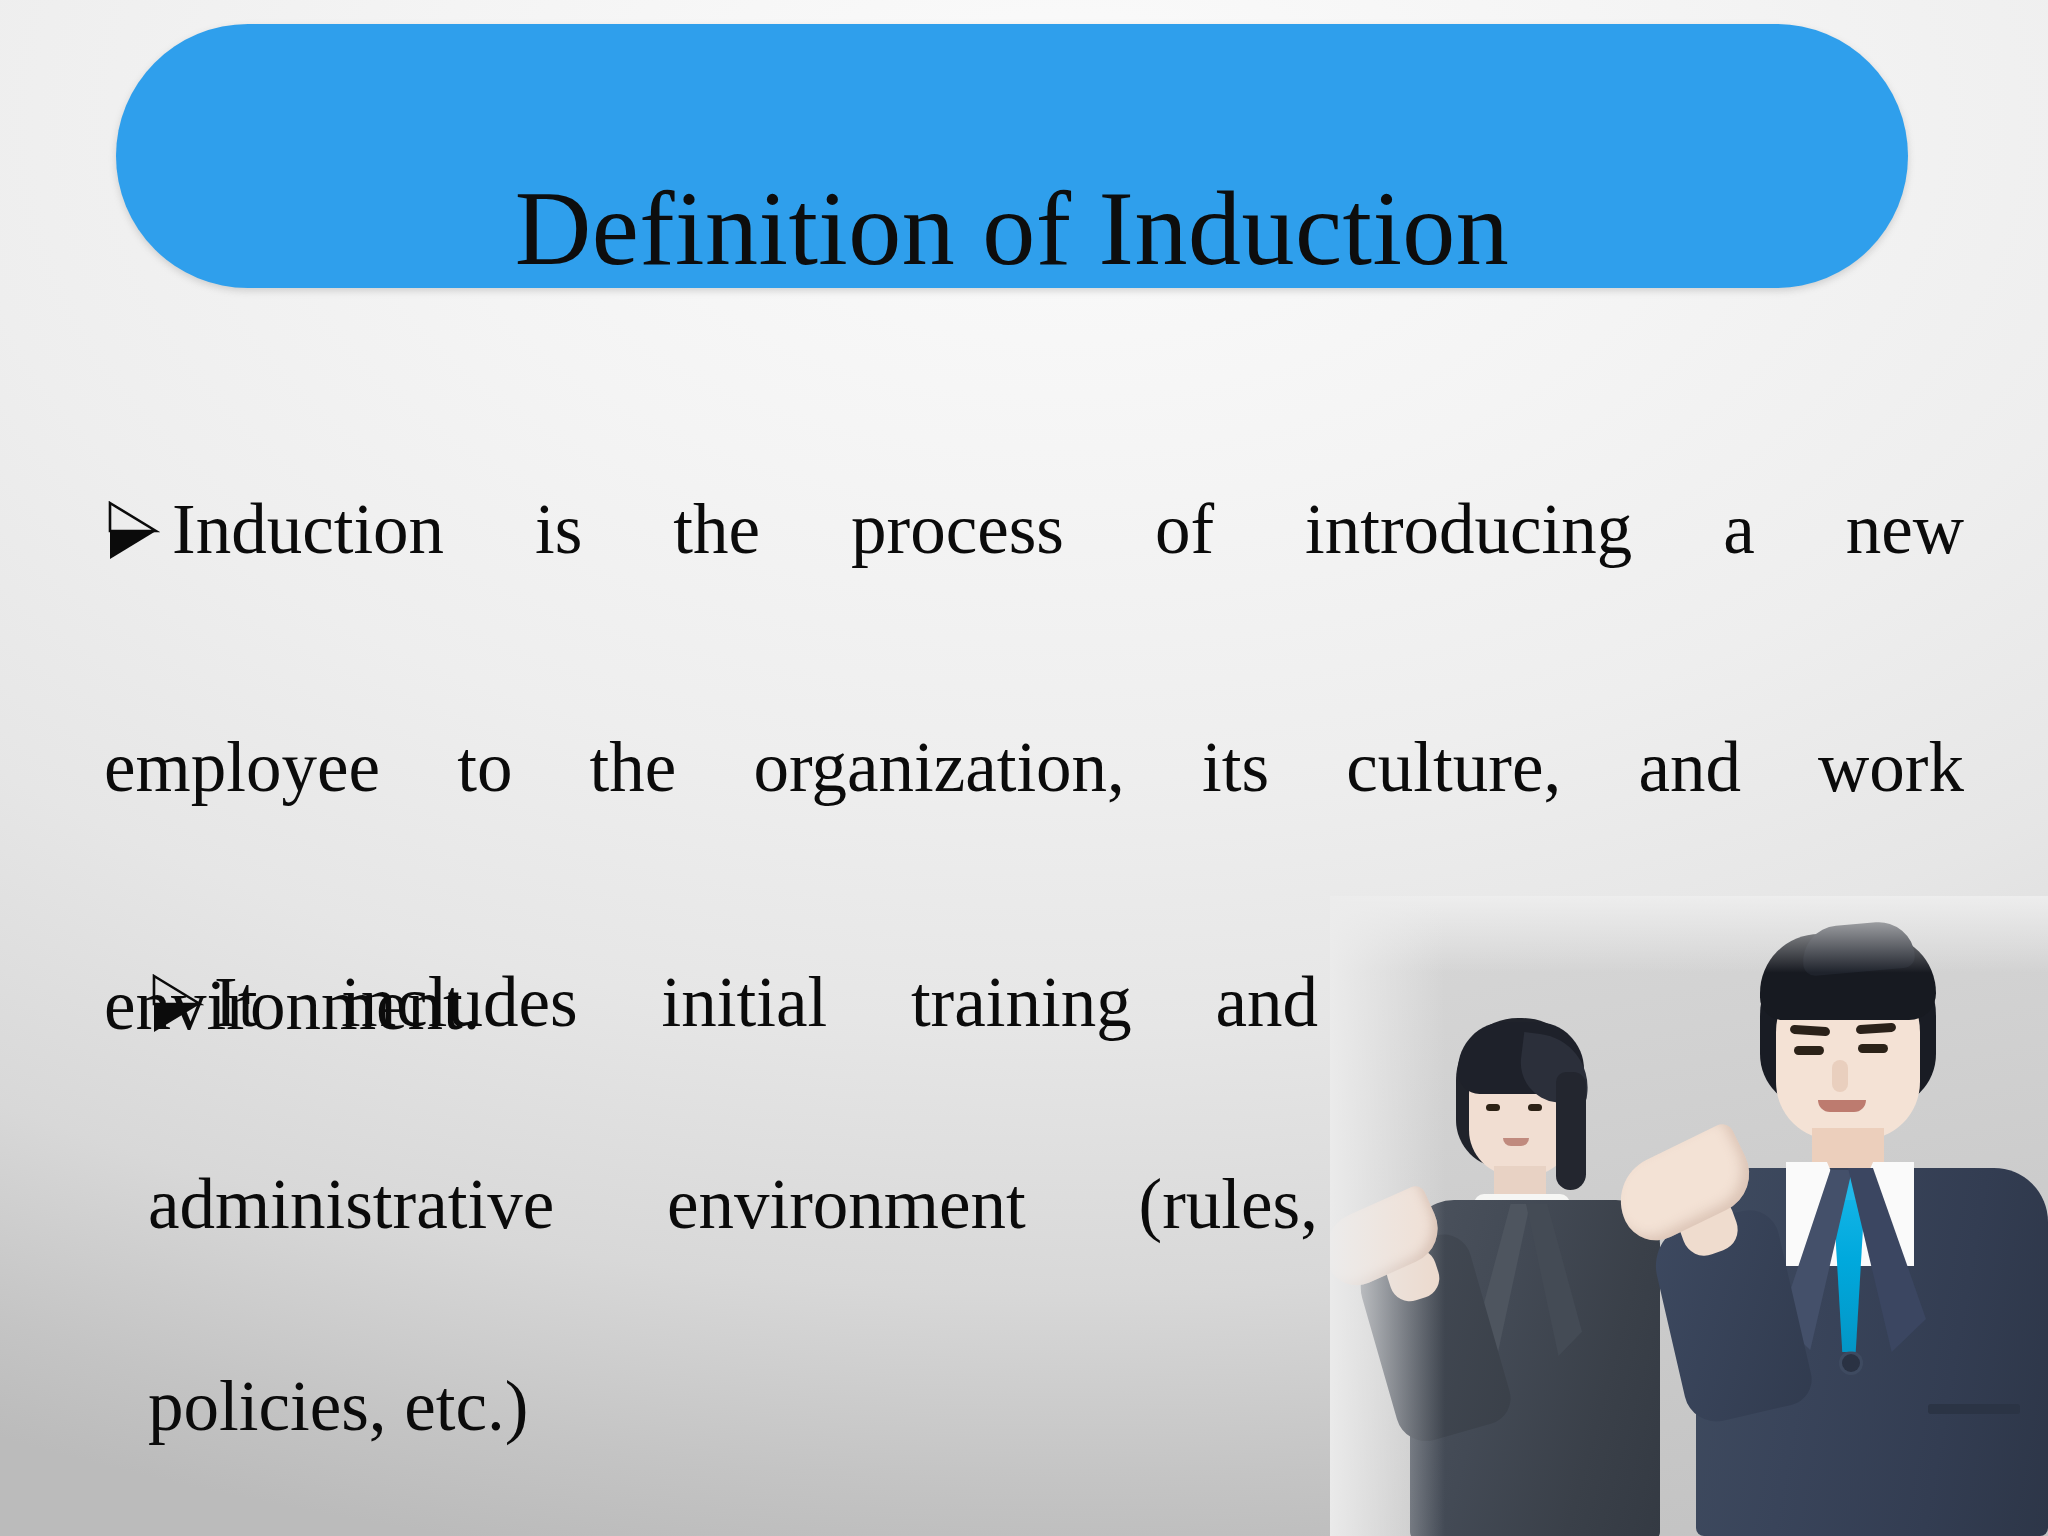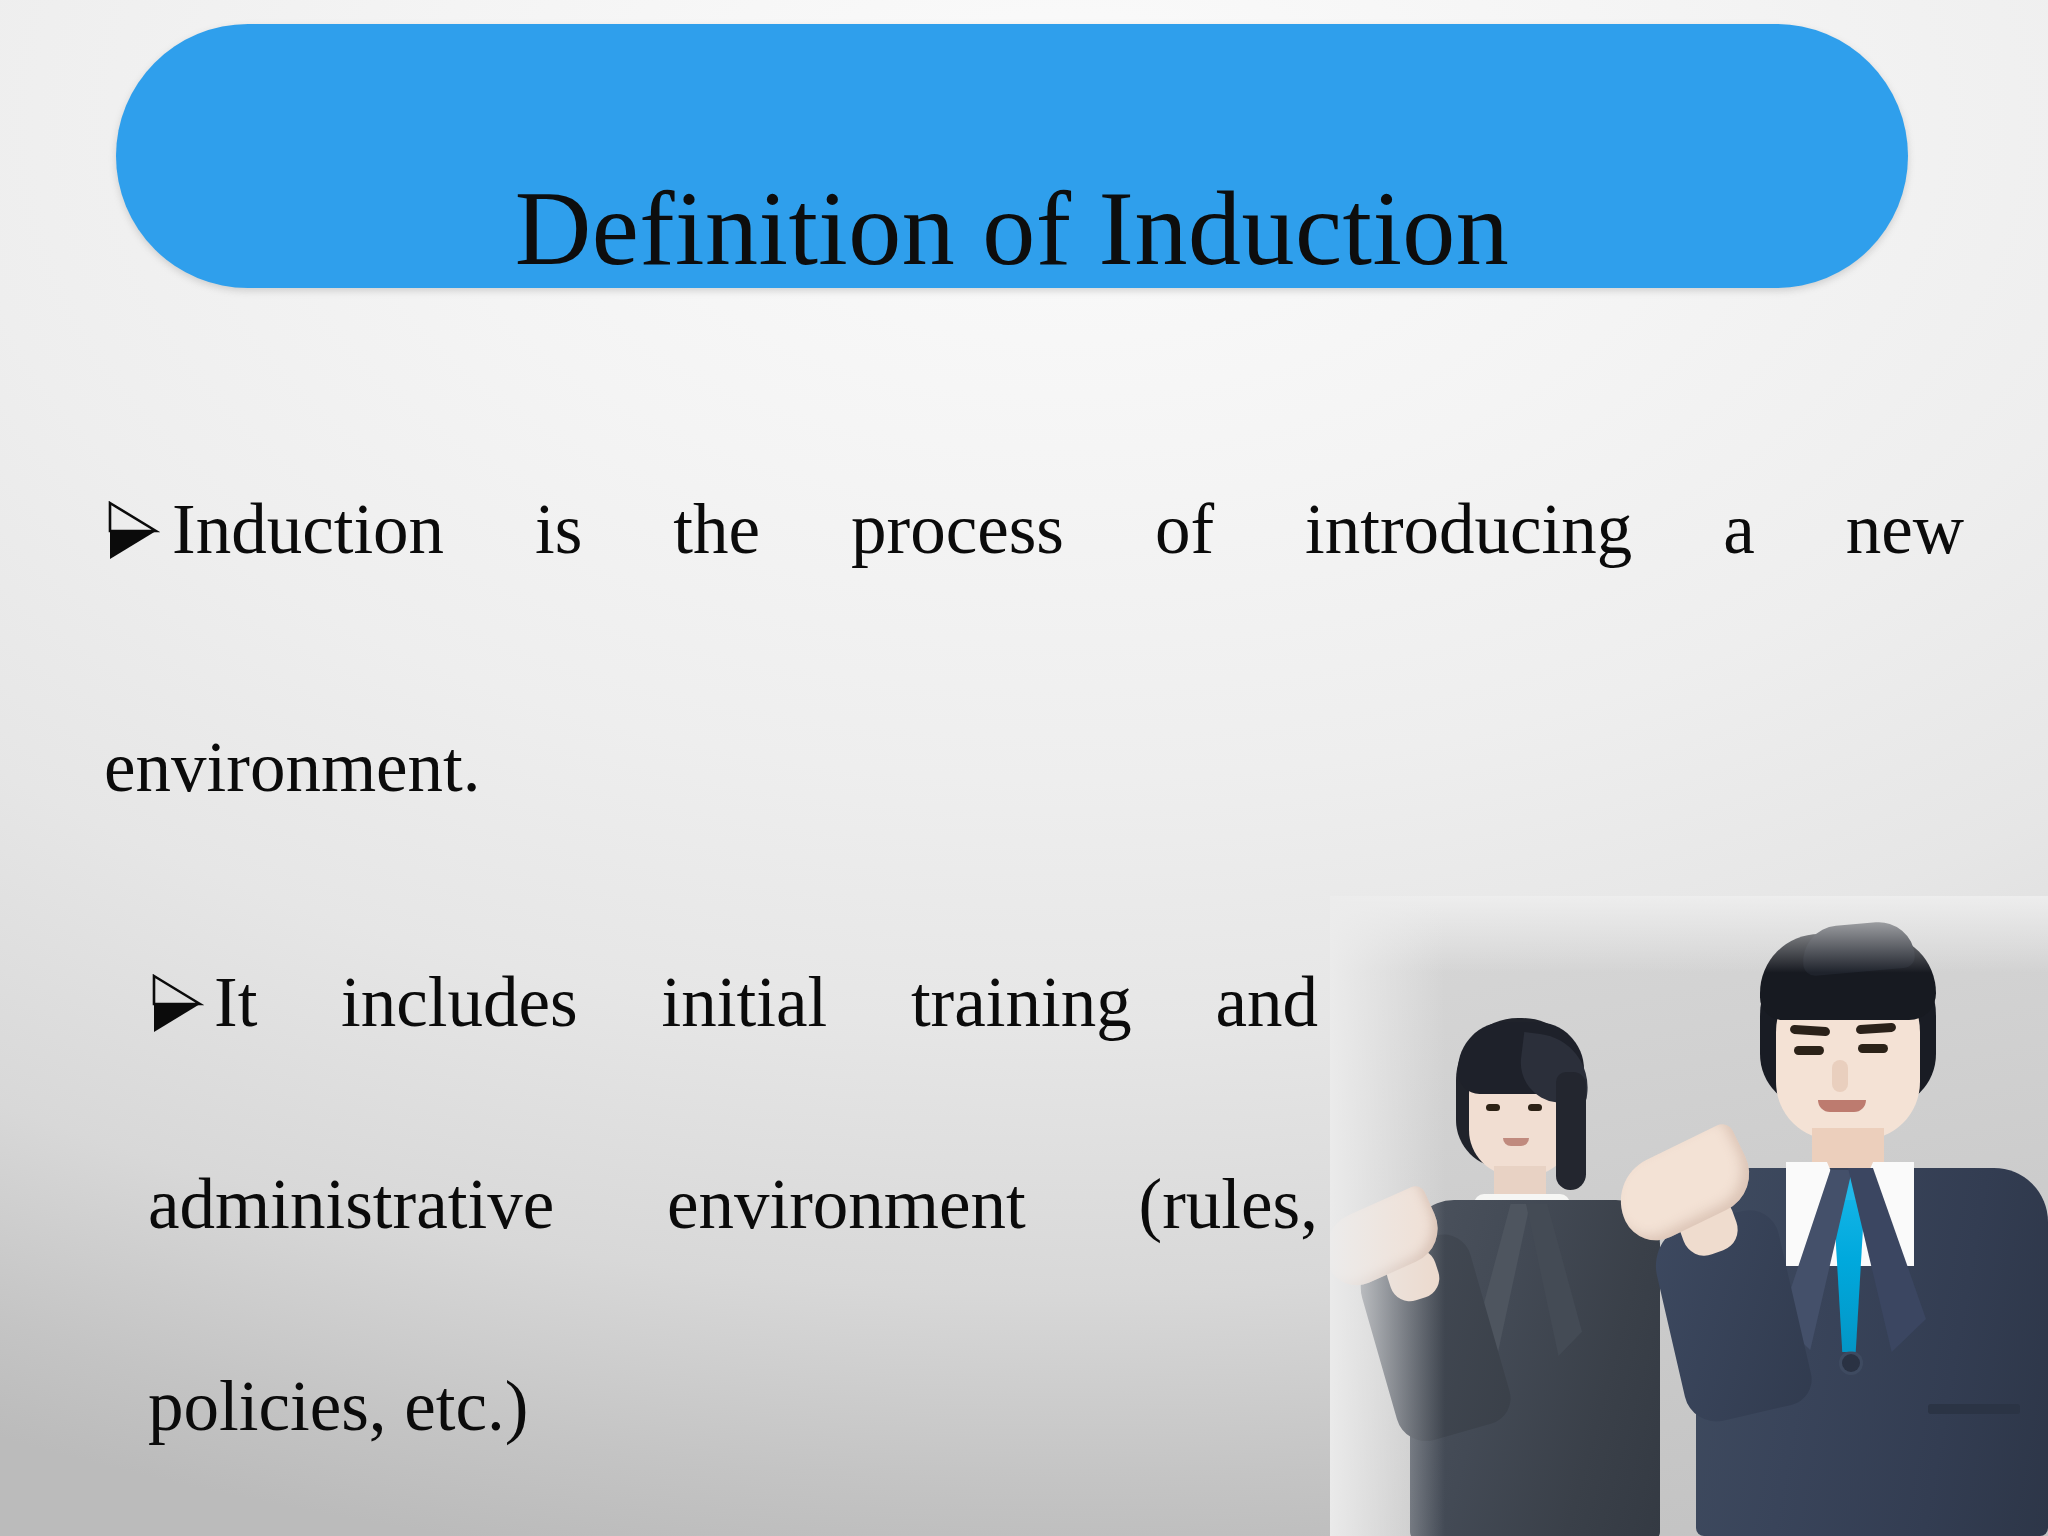--- a/index.html
+++ b/index.html
@@ -314,20 +314,21 @@
   </div>
 
   <div class="body-area">
 
     <div class="bullet-block" id="bullet-1">
       <p class="para">
         <span class="jline"><span class="bullet-marker"><svg width="56" height="62" viewBox="0 0 56 62" xmlns="http://www.w3.org/2000/svg">
                 <polygon points="6,2 52,30 6,30" fill="none" stroke="#0b0b0b" stroke-width="2.6"></polygon>
                 <polygon points="6,30 52,30 6,58" fill="#0b0b0b"></polygon>
               </svg></span><span>Induction is the process of introducing a new</span></span>
+          <span class="jline"><span>employee to the organization, its culture, and work</span></span>
           <span class="jline last"><span>environment.</span></span>
       </p>
     </div>
 
     <div class="bullet-block" id="bullet-2">
       <p class="para">
         <span class="jline"><span class="bullet-marker"><svg width="56" height="62" viewBox="0 0 56 62" xmlns="http://www.w3.org/2000/svg">
                 <polygon points="6,2 52,30 6,30" fill="none" stroke="#0b0b0b" stroke-width="2.6"></polygon>
                 <polygon points="6,30 52,30 6,58" fill="#0b0b0b"></polygon>
               </svg></span><span>It includes initial training and</span></span>

